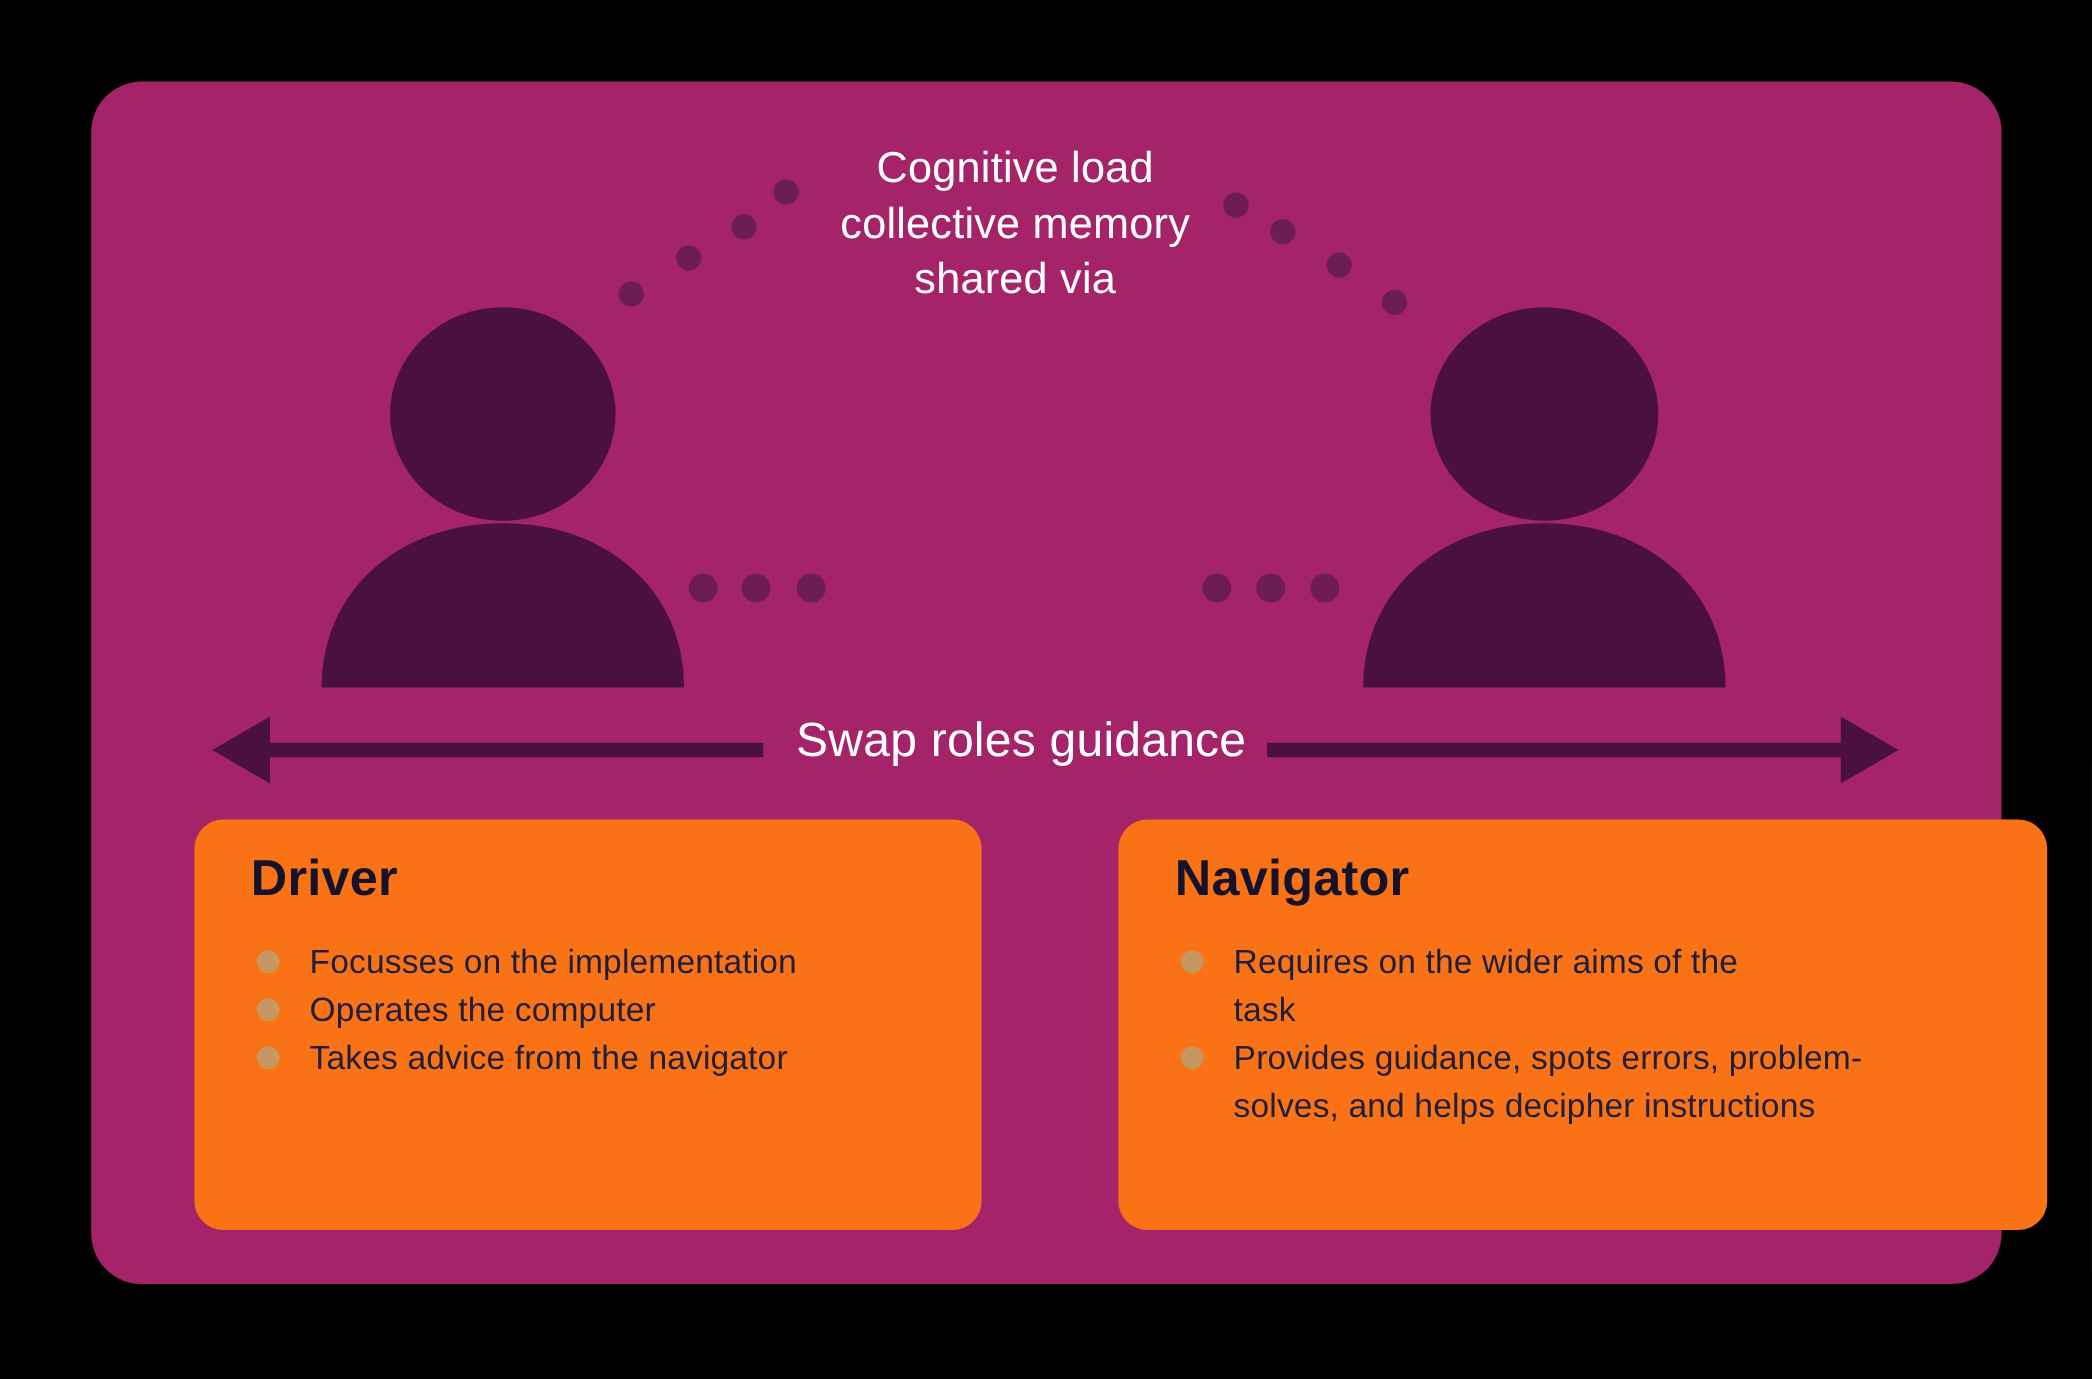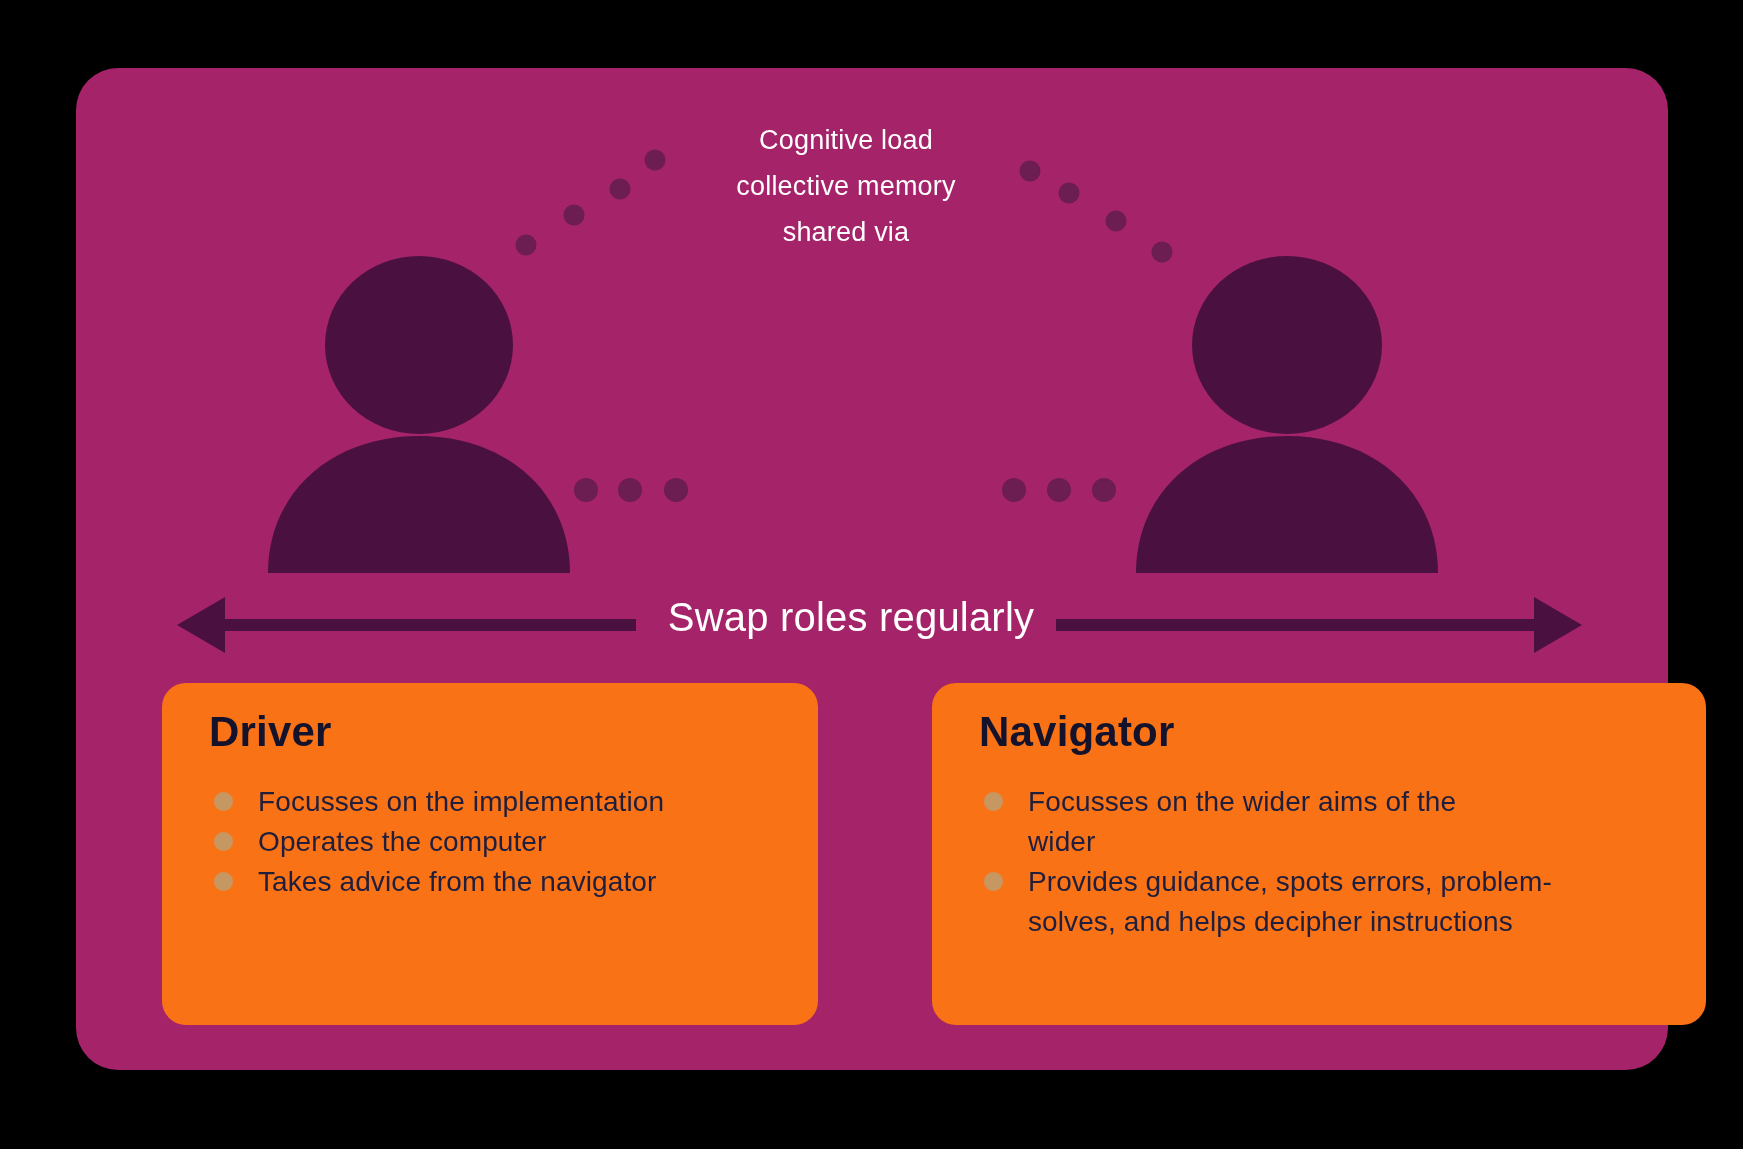--- a/index.html
+++ b/index.html
@@ -6,21 +6,21 @@
   #canvas{
     position:relative;width:1743px;height:1149px;background:#000;overflow:hidden;
     font-family:"Liberation Sans","DejaVu Sans",sans-serif;
   }
   .panel{
     position:absolute;left:76px;top:68px;width:1592px;height:1002px;
     background:#A52369;border-radius:42px;
   }
   svg.diagram{position:absolute;left:0;top:0;width:1743px;height:1149px;}
   .note{
-    position:absolute;color:#FFFFFF;text-align:center;font-size:27px;font-weight:400;
+    position:absolute;color:#FFFFFF;text-align:center;font-size:36px;font-weight:400;
     letter-spacing:0.2px;
   }
   .note-top{left:571px;top:117px;width:550px;line-height:46px;}
   .note-mid{left:571px;top:376px;width:550px;line-height:56px;}
   .swap-label{
     position:absolute;left:601px;top:593px;width:500px;text-align:center;
     color:#FFFFFF;font-size:40px;line-height:48px;letter-spacing:0.2px;
   }
   .card{
     position:absolute;top:683px;height:342px;background:#f97316;border-radius:24px;
@@ -99,32 +99,32 @@
     </g>
   </svg>
 
   <div class="note note-top">
     <span style="display:block">Cognitive load</span>
     <span style="display:block">collective memory</span>
     <span style="display:block">shared via</span>
   </div>
 
 
-  <div class="swap-label">Swap roles regularly</div>
+  <div class="swap-label">Swap roles guidance</div>
 
   <div class="card card-driver">
     <h2>Driver</h2>
     <ul>
       <li>Focusses on the implementation</li>
       <li>Operates the computer</li>
       <li>Takes advice from the navigator</li>
     </ul>
   </div>
 
   <div class="card card-navigator">
     <h2>Navigator</h2>
     <ul>
-      <li>Focusses on the wider aims of the wider</li>
+      <li>Requires on the wider aims of the task</li>
       <li>Provides guidance, spots errors, problem-solves, and helps decipher instructions</li>
     </ul>
   </div>
 
 </div>
 
 </body></html>

